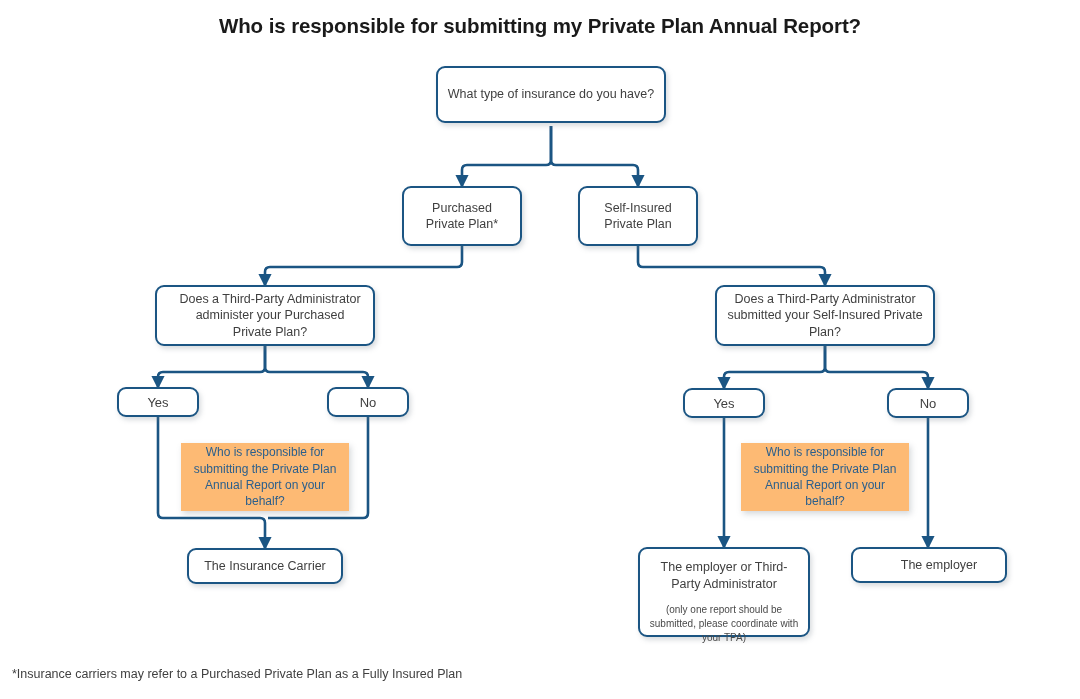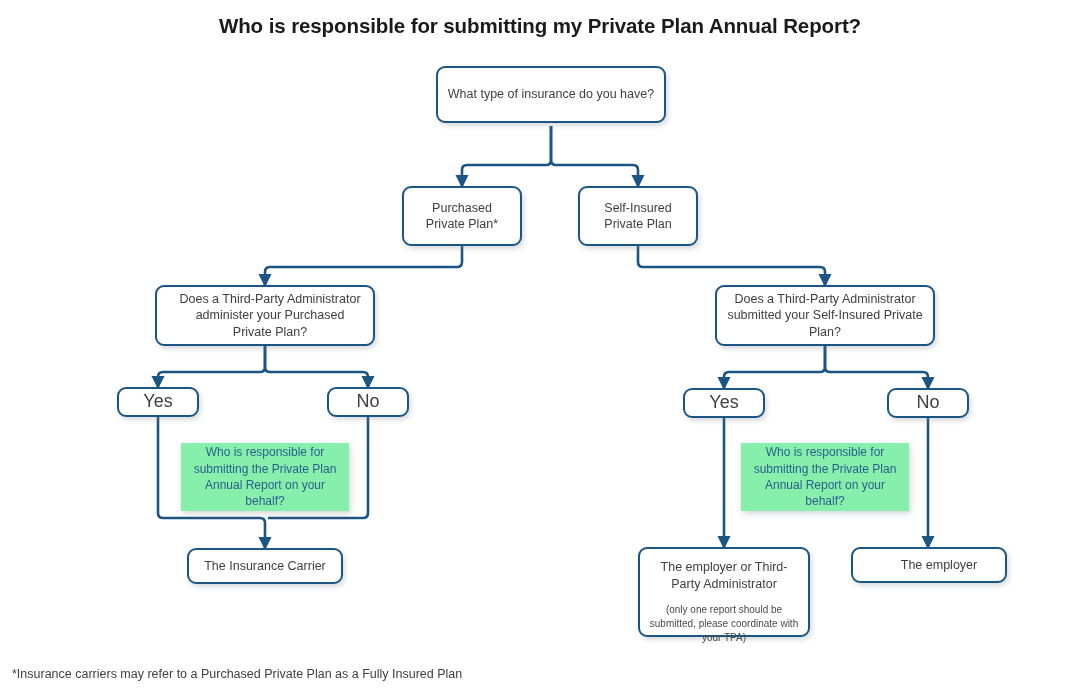--- a/index.html
+++ b/index.html
@@ -51,31 +51,31 @@
     align-items: center;
     justify-content: center;
     text-align: center;
     color: #3f3f3f;
     font-size: 12.5px;
     line-height: 1.32;
     padding: 4px 8px;
     box-shadow: 2px 3px 5px rgba(120,130,140,0.28);
     z-index: 3;
   }
-  .node.small { font-size: 18px; }
+  .node.small { font-size: 13px; justify-content: flex-end; }
   .node .sub-note {
     margin-top: 11px;
     font-size: 10px;
     line-height: 1.4;
     color: #4a4a4a;
   }
   .callout {
     position: absolute;
     box-sizing: border-box;
-    background: #86efac;
+    background: #fdba74;
     border: none;
     display: flex;
     align-items: center;
     justify-content: center;
     text-align: center;
     color: #2b5f8c;
     font-size: 12px;
     line-height: 1.36;
     padding: 6px 8px;
     box-shadow: 2px 3px 6px rgba(120,130,140,0.30);

